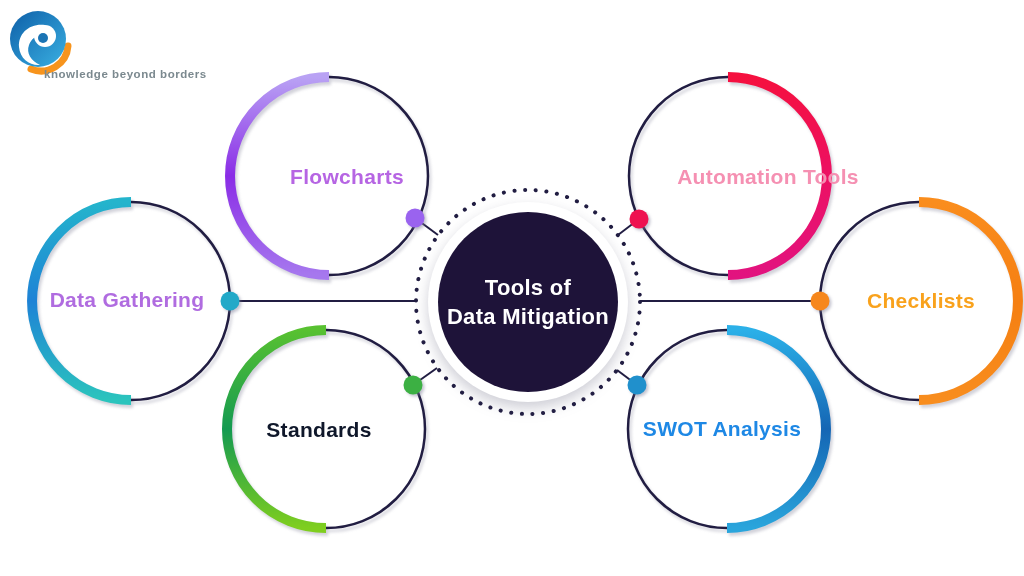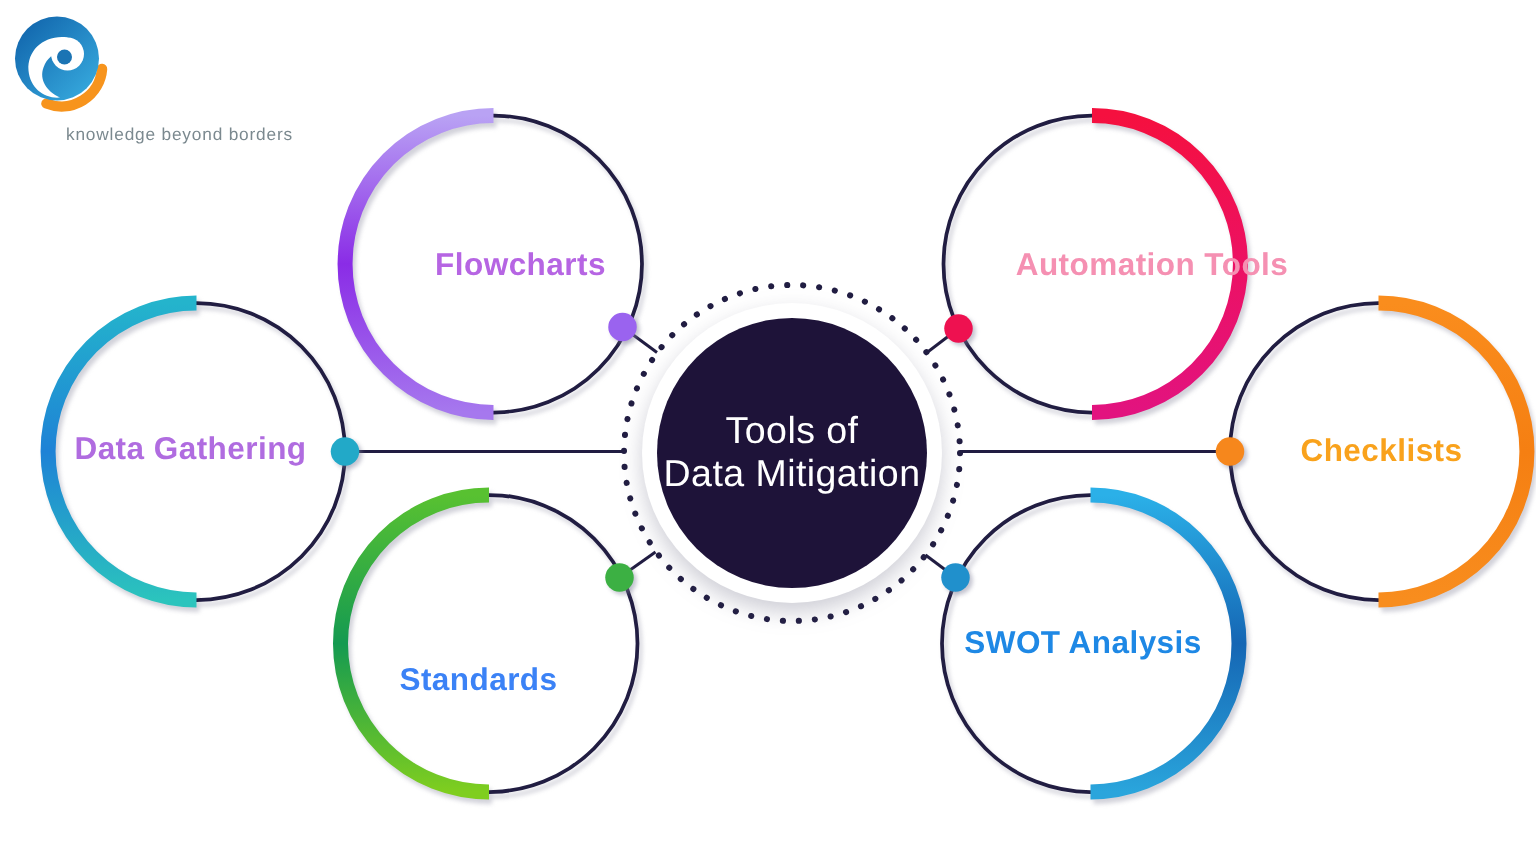--- a/index.html
+++ b/index.html
@@ -25,44 +25,44 @@
     letter-spacing: 0.3px;
     white-space: nowrap;
   }
   .center-label {
     position: absolute;
     left: 528px;
     top: 302px;
     transform: translate(-50%, -50%);
     text-align: center;
     color: #ffffff;
-    font-weight: normal;
-    font-size: 25px;
+    font-weight: bold;
+    font-size: 22px;
     line-height: 29px;
     letter-spacing: 0.3px;
     white-space: nowrap;
   }
 
   .logo { position: absolute; left: 6px; top: 6px; width: 220px; height: 90px; }
   .logo-mark { position: absolute; left: 0; top: 0; }
   .brand {
     position: absolute;
     left: 68px;
     top: 20px;
     font-weight: bold;
     font-size: 17px;
     line-height: 19px;
     color: #1a6072;
     letter-spacing: 0.2px;
   }
   .tagline {
     position: absolute;
     left: 2px;
-    top: 78px;
-    font-weight: normal;
+    top: 62px;
+    font-weight: bold;
     font-size: 11.5px;
     color: #7b898f;
     letter-spacing: 0.55px;
     white-space: nowrap;
     padding-left: 36px;
   }
 </style>
 </head>
 <body>
 
@@ -149,21 +149,21 @@
       <circle cx="528" cy="302" r="112" fill="none" stroke-width="4" stroke-linecap="round" stroke-dasharray="0.1 10.6" stroke="#211d42"></circle>
       <circle class="center-white" cx="528" cy="302" r="100" fill="#ffffff"></circle>
       <circle cx="528" cy="302" r="90" fill="#1e1339"></circle>
     </g>
   </svg>
 
   <div class="label" style="left: 329px; top: 177px; color: rgb(182, 101, 227); margin-left: 18px;">Flowcharts</div>
   <div class="label" style="left: 728px; top: 177px; color: rgb(245, 144, 178); margin-left: 40px;">Automation Tools</div>
   <div class="label" style="left: 127px; top: 300px; color: rgb(176, 108, 224);">Data Gathering</div>
   <div class="label" style="left: 921px; top: 301px; color: rgb(249, 162, 28);">Checklists</div>
-  <div class="label" style="left: 319px; top: 430px; color: #3b82f6; margin-top: 24px;">Standards</div>
+  <div class="label" style="left: 319px; top: 430px; color: #0f172a;">Standards</div>
   <div class="label" style="left: 722px; top: 429px; color: rgb(30, 136, 229);">SWOT Analysis</div>
 
   <div class="center-label">
     <div>Tools of</div>
     <div>Data Mitigation</div>
   </div>
 
   <div class="logo">
     <svg class="logo-mark" width="76" height="76" viewBox="0 0 76 76">
       <defs>

